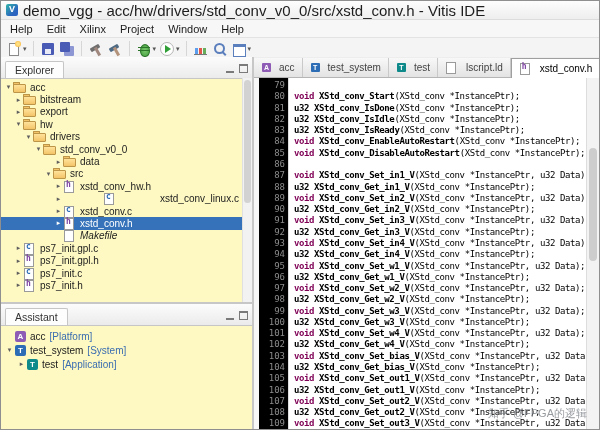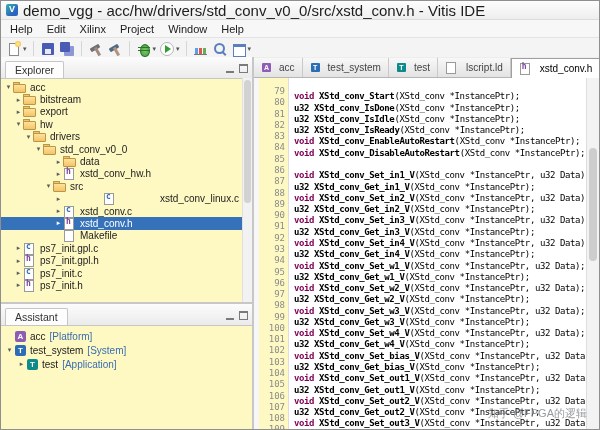--- a/index.html
+++ b/index.html
@@ -73,21 +73,21 @@
 
   
   .editor{position:absolute;left:253px;top:0;right:0;bottom:0;background:#fff;display:flex;flex-direction:column;}
   .tabbar{height:20px;background:#ededed;border-bottom:1px solid #b5b5b5;display:flex;align-items:flex-end;flex:none;}
   .tab{height:19px;display:flex;align-items:center;gap:4px;padding:0 7px;font-size:10px;color:#444;background:linear-gradient(#f8f8f8,#e3e3e3);border-right:1px solid #c9c9c9;box-sizing:border-box;white-space:nowrap;cursor:default;}
   .tab.active{background:#fff;color:#000;height:20px;margin-bottom:-1px;border-top:1px solid #9f9f9f;border-left:1px solid #9f9f9f;border-right:1px solid #9f9f9f;}
   .tab .mini{width:9px;height:9px;border-radius:1px;font-size:7px;}
   .tab .close{font-size:10px;color:#777;margin-left:2px;line-height:8px;}
   .ebody{flex:1;display:flex;overflow:hidden;position:relative;}
   .annot{width:5px;background:#f7f7f7;flex:none;}
-  .gutter{width:26px;flex:none;background:#fef9c3;border-right:1px solid #ddd;color:#8b8b8b;text-align:right;font:9px "DejaVu Sans Mono",monospace;line-height:11.29px;padding:8px 3px 0 0;box-sizing:content-box;}
+  .gutter{width:26px;flex:none;background:#000000;border-right:1px solid #ddd;color:#8b8b8b;text-align:right;font:9px "DejaVu Sans Mono",monospace;line-height:11.29px;padding:2px 3px 0 0;box-sizing:content-box;}
   .gut-line{height:11.29px;}
   .codepane{flex:1;font:9px "DejaVu Sans Mono",monospace;letter-spacing:-0.4px;line-height:11.29px;padding:2px 0 0 5px;white-space:pre;color:#000;overflow:hidden;}
   .code-line{height:11.29px;}
   .kw{color:#7f0055;font-weight:bold;}
   .kw2{color:#000;font-weight:bold;}
   .fn{color:#000;font-weight:bold;}
   .vscroll{width:12px;flex:none;background:#f3f3f3;border-left:1px solid #ddd;position:relative;}
   .vthumb{position:absolute;left:2px;right:2px;top:20%;height:32%;background:#cdcdcd;border-radius:5px;}
   .watermark{position:absolute;right:12px;bottom:8px;font-size:11px;color:rgba(110,115,120,0.72);pointer-events:none;}
 </style>
@@ -188,46 +188,46 @@
             <div class="tree-row" style="padding-left: 33px;">
               <span class="arrow">▾</span>
               <span class="t-icon folder"></span>
               <span class="t-label">std_conv_v0_0</span>
             </div>
             <div class="tree-row" style="padding-left: 53px;">
               <span class="arrow">▸</span>
               <span class="t-icon folder"></span>
               <span class="t-label">data</span>
             </div>
+            <div class="tree-row" style="padding-left: 43px;">
+              <span class="arrow">▾</span>
+              <span class="t-icon folder"></span>
+              <span class="t-label">src</span>
+            </div>
             <div class="tree-row" style="padding-left: 53px;">
               <span class="arrow">▸</span>
               <span class="t-icon file file-h" data-letter="h"></span>
               <span class="t-label">xstd_conv_hw.h</span>
             </div>
-            <div class="tree-row" style="padding-left: 43px;">
-              <span class="arrow">▾</span>
-              <span class="t-icon folder"></span>
-              <span class="t-label">src</span>
-            </div>
             <div class="tree-row" style="padding-left: 53px; gap: 40px;">
               <span class="arrow">▸</span>
               <span class="t-icon file" data-letter="c"></span>
               <span class="t-label">xstd_conv_linux.c</span>
             </div>
             <div class="tree-row" style="padding-left: 53px;">
               <span class="arrow">▸</span>
               <span class="t-icon file" data-letter="c"></span>
               <span class="t-label">xstd_conv.c</span>
             </div>
             <div class="tree-row selected" style="padding-left: 53px;">
               <span class="arrow">▸</span>
               <span class="t-icon file file-h" data-letter="h"></span>
               <span class="t-label">xstd_conv.h</span>
             </div>
-            <div class="tree-row" style="padding-left: 53px;">
+            <div class="tree-row" style="padding-left: 53px; font-style: italic;">
               <span class="arrow"></span>
               <span class="t-icon file"></span>
               <span class="t-label">Makefile</span>
             </div>
             <div class="tree-row" style="padding-left: 13px;">
               <span class="arrow">▸</span>
               <span class="t-icon file" data-letter="c"></span>
               <span class="t-label">ps7_init.gpl.c</span>
             </div>
             <div class="tree-row" style="padding-left: 13px;">

